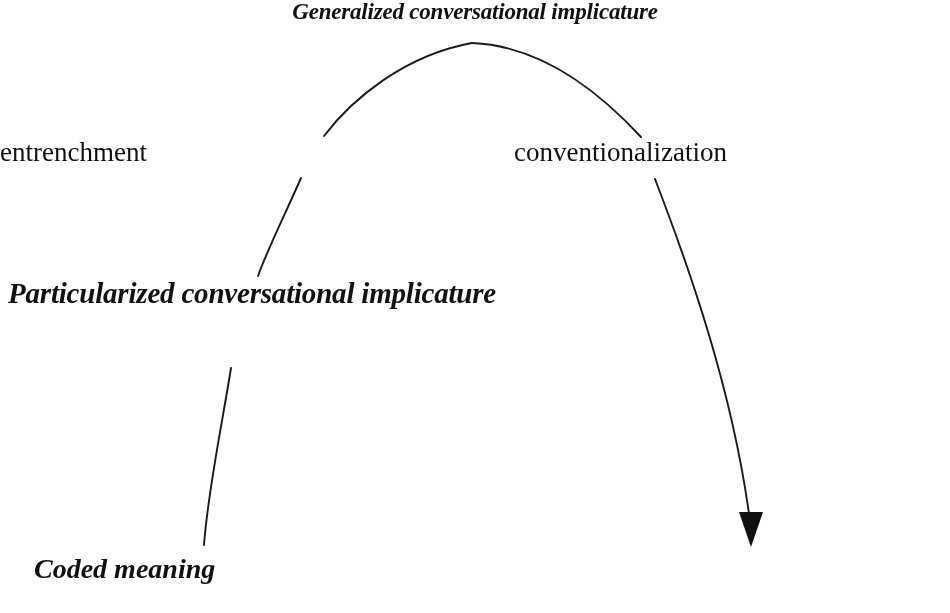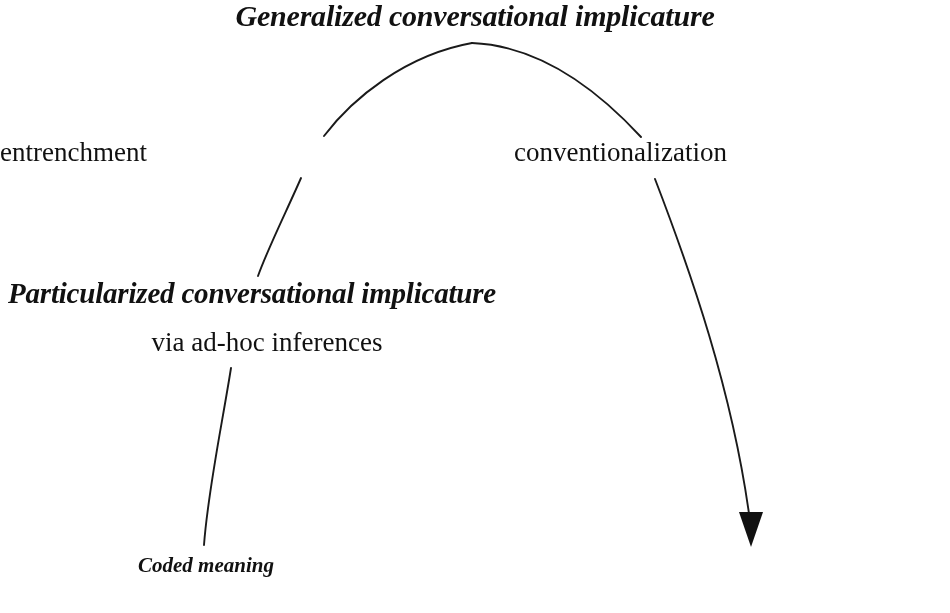--- a/index.html
+++ b/index.html
@@ -36,21 +36,21 @@
   .lbl-plain {
     font-weight: 400;
     font-style: normal;
   }
 
   
   #gci-title {
     left: 0; top: 0;
     width: 950px;
     text-align: center;
-    font-size: 30px;
+    font-size: 23px;
     letter-spacing: -0.2px;
   }
   #entrenchment-label {
     left: 0; top: 138px;
     width: 614px;
     text-align: left;
     font-size: 27px;
   }
   #conventionalization-label {
     left: 514px; top: 138px;
@@ -65,22 +65,22 @@
   }
   #pci-subtitle {
     left: 0px; top: 328px;
     width: 534px;
     text-align: center;
     font-size: 27px;
   }
   #coded-meaning-label {
     left: 0px; top: 554px;
     width: 412px;
-    text-align: center;
-    font-size: 21px;
+    font-size: 28px;
+    padding-left: 34px;
   }
   #new-coded-meaning-label {
     left: 530px; top: 554px;
     width: 390px;
     text-align: center;
     font-size: 29px;
   }
 </style>
 </head>
 <body>
@@ -103,18 +103,17 @@
   </svg>
 
   <div class="node lbl-bold-italic" id="gci-title">Generalized conversational implicature</div>
 
   <div class="node lbl-plain" id="entrenchment-label">entrenchment</div>
 
   <div class="node lbl-plain" id="conventionalization-label">conventionalization</div>
 
   <div class="node lbl-bold-italic" id="pci-title">Particularized conversational implicature</div>
 
-  <div class="node lbl-plain" id="pci-subtitle">via ad-hoc inferences</div>
 
   <div class="node lbl-bold-italic" id="coded-meaning-label">Coded meaning</div>
 
 
 </div>
 
 </body></html>

